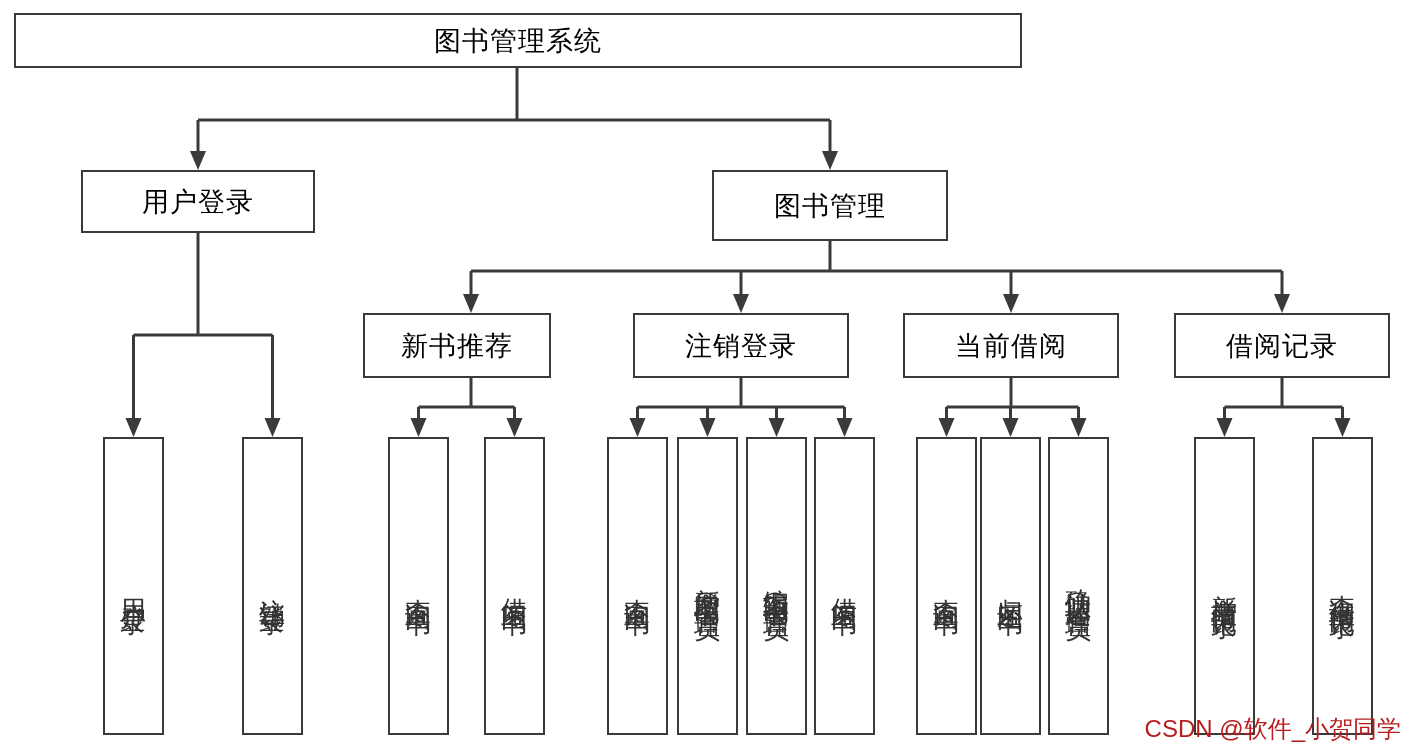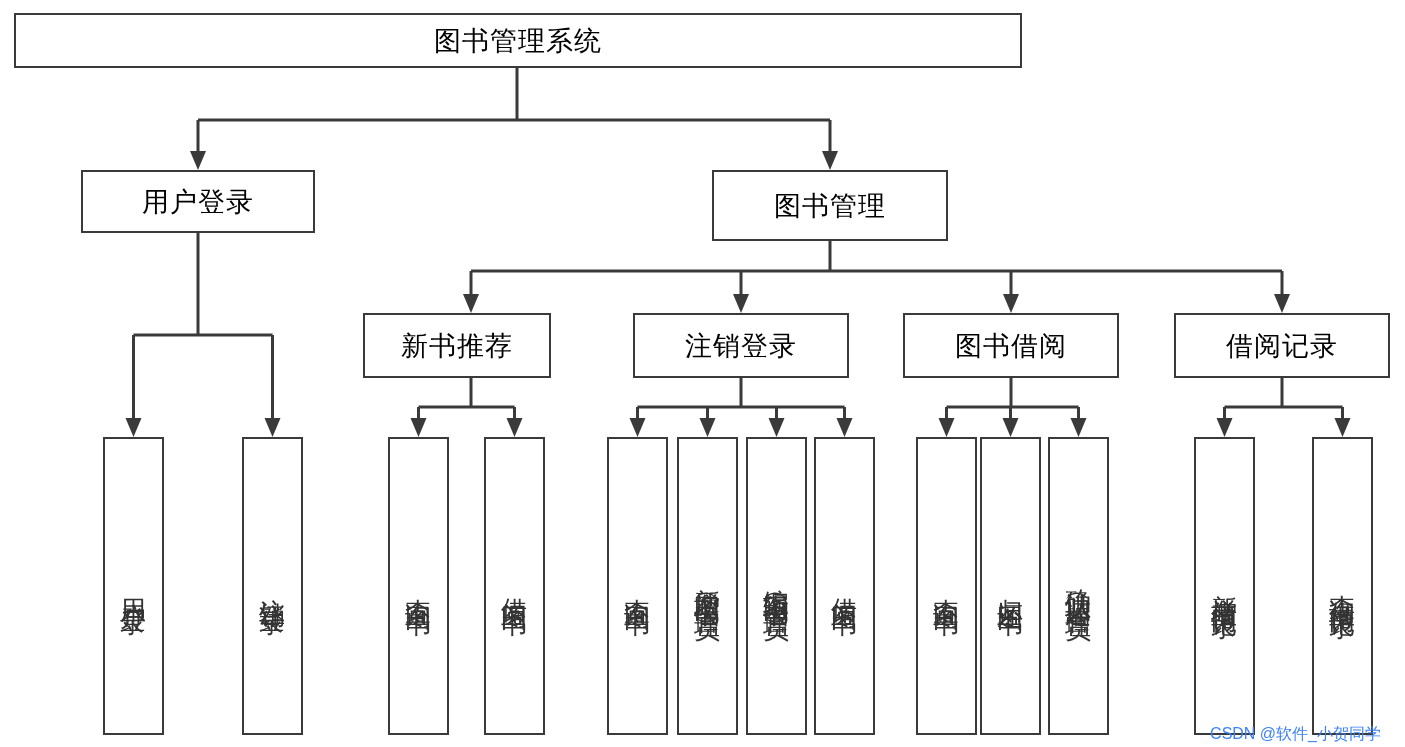--- a/index.html
+++ b/index.html
@@ -35,24 +35,24 @@
   .box.v span {
     writing-mode: vertical-rl;
     text-orientation: mixed;
     font-size: 26px;
     letter-spacing: 4px;
     line-height: 1;
     color: #333333;
   }
   .watermark {
     position: absolute;
-    right: 24px;
+    right: 4px;
     bottom: 2px;
-    font-size: 16px;
-    color: #3b82f6;
+    font-size: 24px;
+    color: #b91c1c;
     z-index: 3;
     white-space: nowrap;
   }
 </style>
 </head>
 <body>
 
 <div class="canvas">
 
   <svg class="wires" width="1405" height="747" viewBox="0 0 1405 747">
@@ -102,21 +102,21 @@
     <span>图书管理</span>
   </div>
 
   <div class="box h" style="left:363px; top:313px; width:188px; height:65px;">
     <span>新书推荐</span>
   </div>
   <div class="box h" style="left:633px; top:313px; width:216px; height:65px;">
     <span>注销登录</span>
   </div>
   <div class="box h" style="left:903px; top:313px; width:216px; height:65px;">
-    <span>图书借阅</span>
+    <span>当前借阅</span>
   </div>
   <div class="box h" style="left:1174px; top:313px; width:216px; height:65px;align-items:center;">
     <span>借阅记录</span>
   </div>
 
   <div class="box v" style="left:103px;">
     <span>用户登录</span>
   </div>
   <div class="box v" style="left:242px;">
     <span>注销登录</span>

